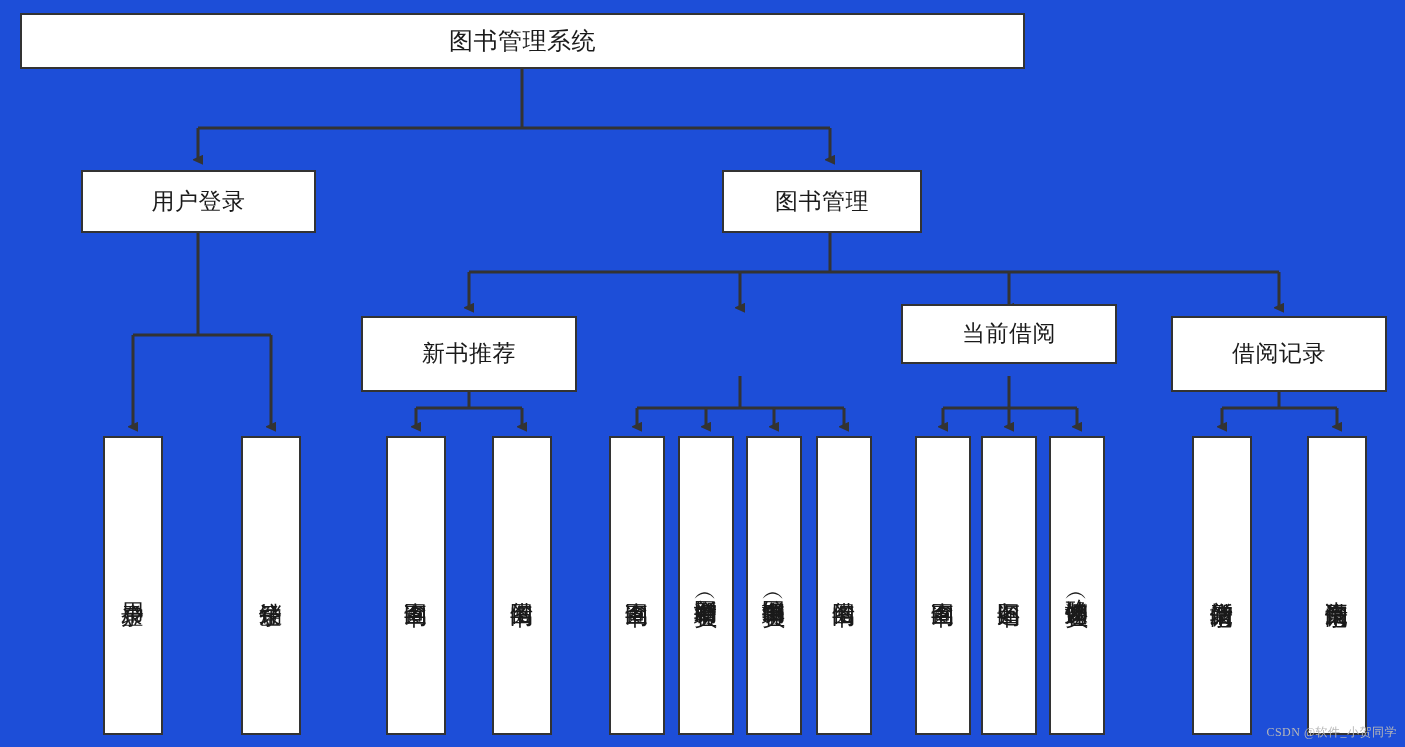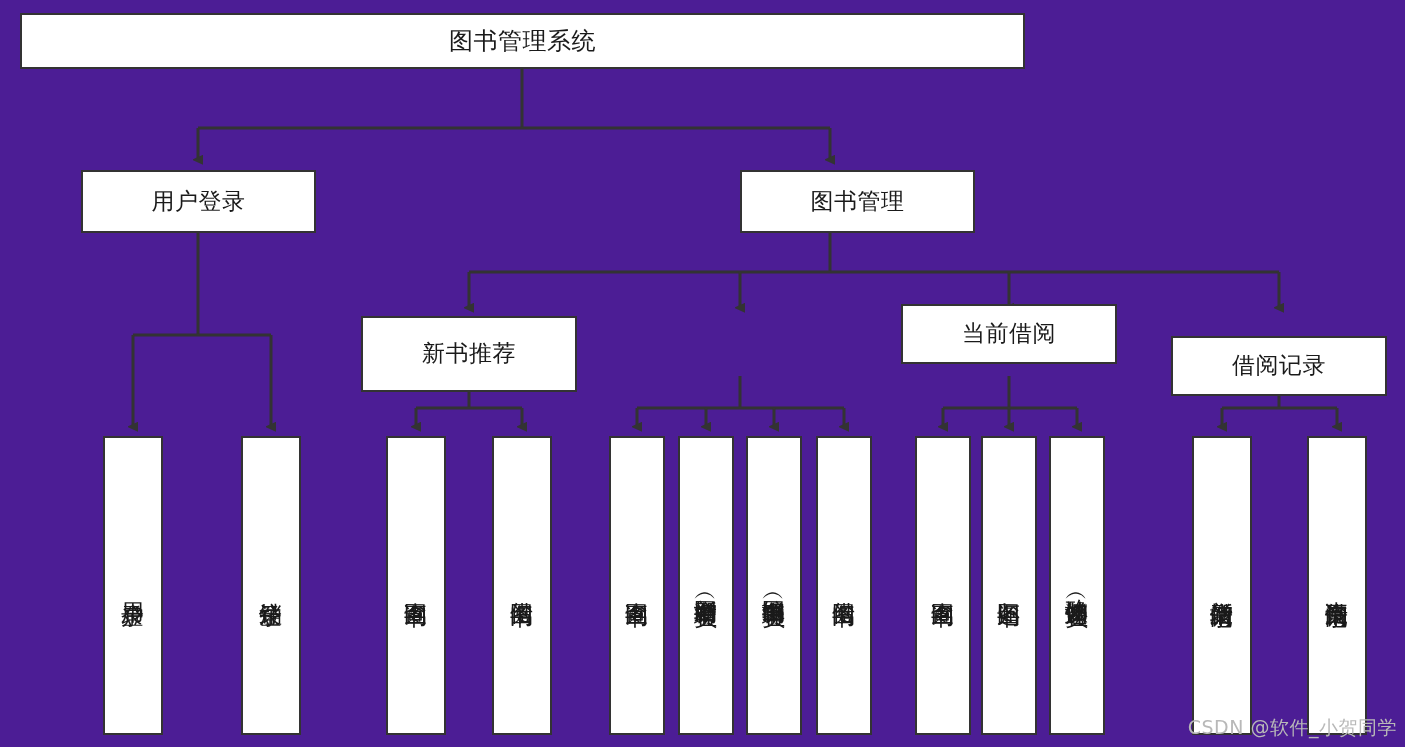--- a/index.html
+++ b/index.html
@@ -7,21 +7,21 @@
     padding: 0;
     background: #ffffff;
   }
   body {
     font-family: "DejaVu Sans", "Liberation Sans", sans-serif;
   }
   #diagram-root {
     position: relative;
     width: 1405px;
     height: 747px;
-    background: #4c1d95;
+    background: #1d4ed8;
     overflow: hidden;
   }
   .edges-layer {
     position: absolute;
     left: 0;
     top: 0;
     width: 1405px;
     height: 747px;
     pointer-events: none;
   }
@@ -60,25 +60,26 @@
     font-size: 23px;
     line-height: 1.22;
     letter-spacing: 1px;
     white-space: nowrap;
     max-height: 280px;
   }
   .watermark {
     position: absolute;
     right: 8px;
     bottom: 6px;
-    font-size: 19px;
+    font-size: 12px;
     color: #b8b8b8;
     letter-spacing: 0.5px;
     white-space: nowrap;
     user-select: none;
+    font-family: Liberation Serif, serif;
   }
 </style>
 </head>
 <body>
 
 <div id="diagram-root">
 
   <svg class="edges-layer" viewBox="0 0 1405 747" width="1405" height="747" xmlns="http://www.w3.org/2000/svg">
     <defs>
       <marker id="arrow" markerWidth="10" markerHeight="10" refX="5.2" refY="5" orient="auto" markerUnits="userSpaceOnUse">
@@ -130,34 +131,34 @@
   </svg>
 
   <div class="node horiz root" style="left:20px; top:13px; width:1005px; height:56px;">
     <span class="node-label">图书管理系统</span>
   </div>
 
   <div class="node horiz" style="left:81px; top:170px; width:235px; height:63px;">
     <span class="node-label">用户登录</span>
   </div>
 
-  <div class="node horiz" style="left:740px; top:170px; width:235px; height:63px;">
+  <div class="node horiz" style="left:722px; top:170px; width:200px; height:63px;">
     <span class="node-label">图书管理</span>
   </div>
 
   <div class="node horiz" style="left:361px; top:316px; width:216px; height:76px;">
     <span class="node-label">新书推荐</span>
   </div>
 
 
   <div class="node horiz" style="left:901px; top:304px; width:216px; height:60px;">
     <span class="node-label">当前借阅</span>
   </div>
 
-  <div class="node horiz" style="left:1171px; top:316px; width:216px; height:60px;margin-top:20px;">
+  <div class="node horiz" style="left:1171px; top:316px; width:216px; height:76px;">
     <span class="node-label">借阅记录</span>
   </div>
 
   <div class="node vert" style="left:103px; top:436px; width:60px; height:299px;">
     <span class="node-label">用户登录</span>
   </div>
   <div class="node vert" style="left:241px; top:436px; width:60px; height:299px;">
     <span class="node-label">注销登录</span>
   </div>
 

